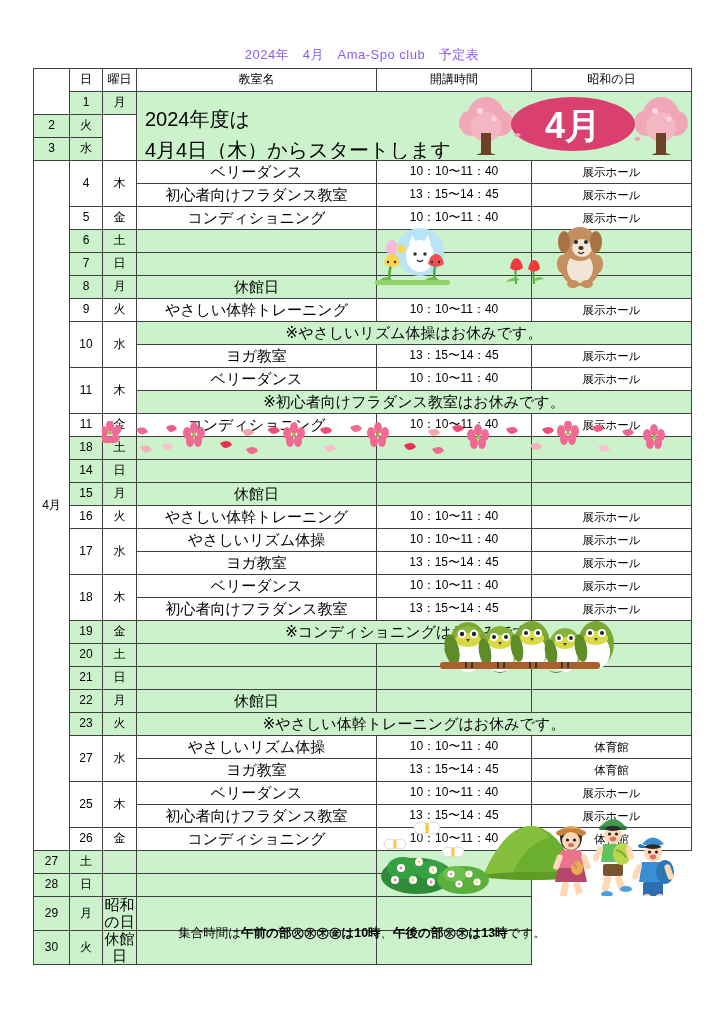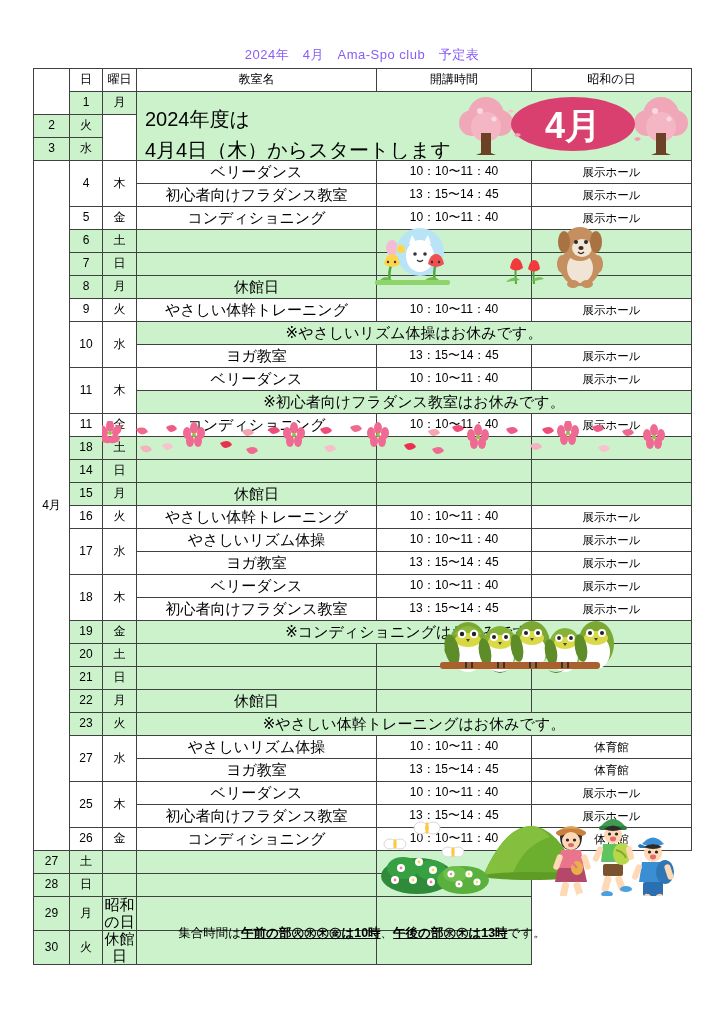--- a/index.html
+++ b/index.html
@@ -124,21 +124,21 @@
   .footer-note {
     position: absolute;
     left: 0;
     width: 724px;
     text-align: center;
     font-size: 12.5px;
     color: #000;
   }
   .fn1 { top: 903px; }
   .fn2 { top: 925px; }
-  .u-line { text-decoration: underline; font-weight: bold; }
+  .u-line { font-weight: bold; }
 </style>
 </head>
 <body>
 
 <div id="page">
 
   <div class="doc-title">2024年　4月　Ama-Spo club　予定表</div>
 
   <table class="sched">
     <colgroup>

